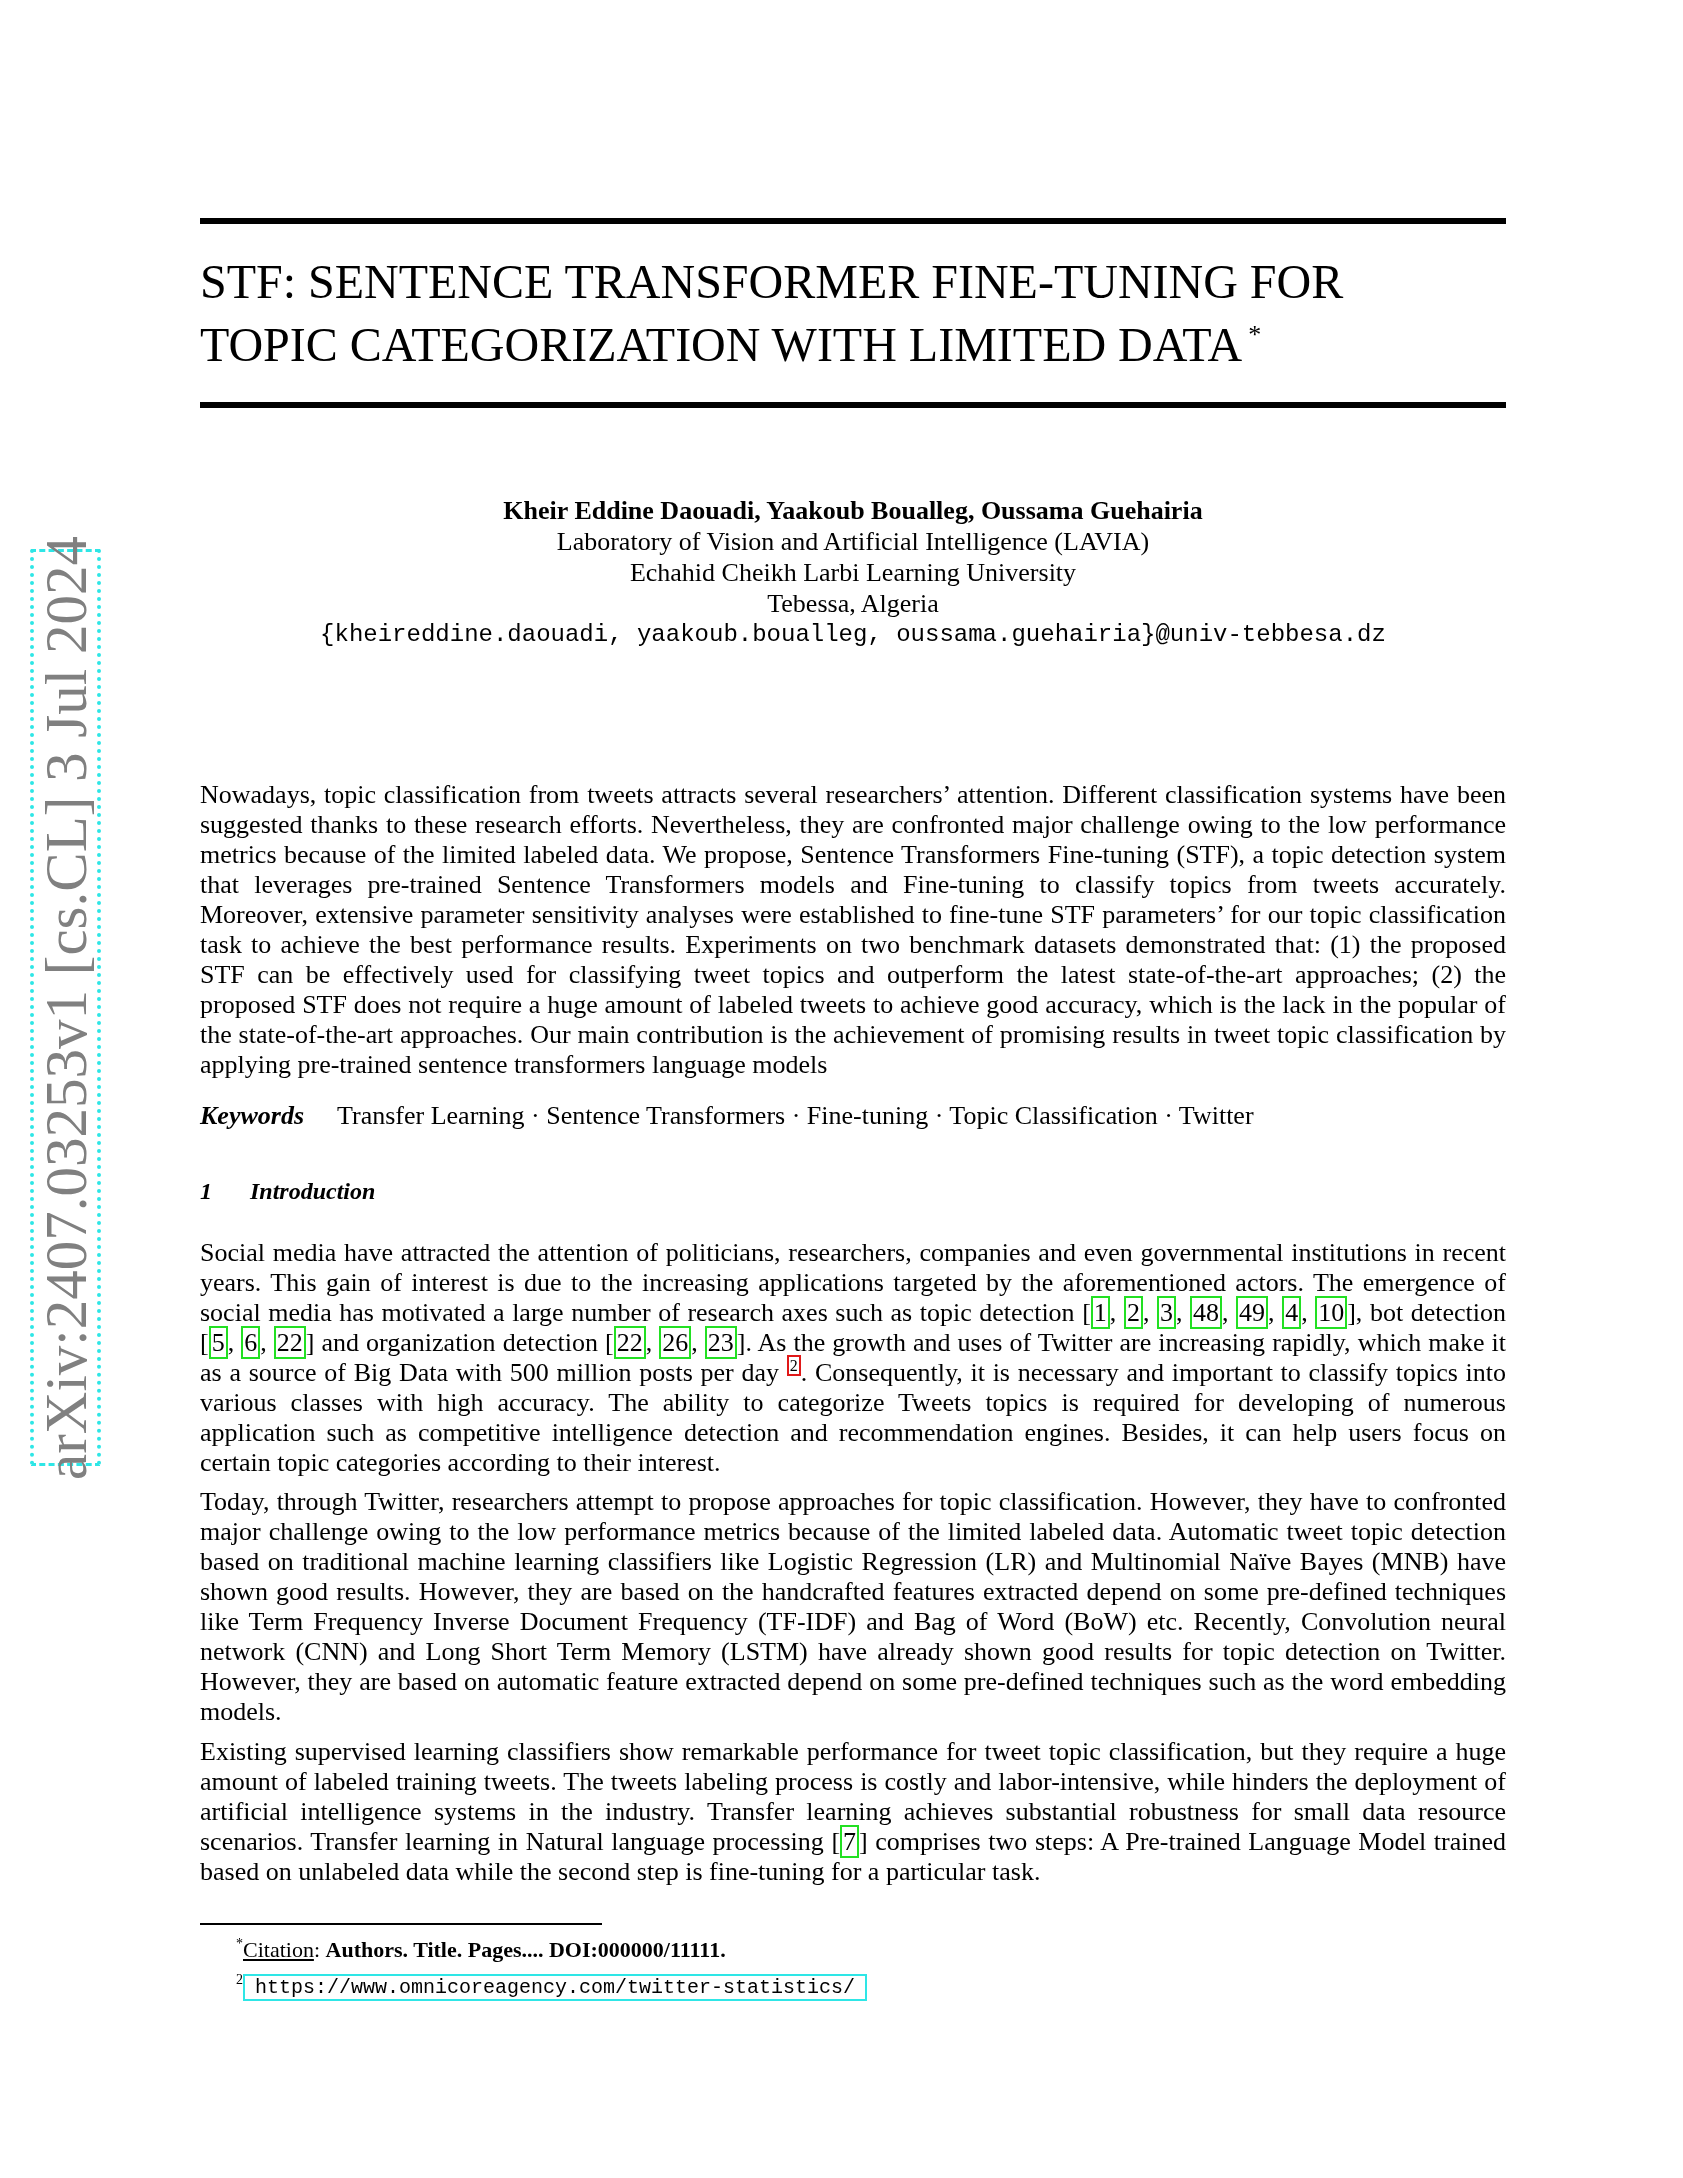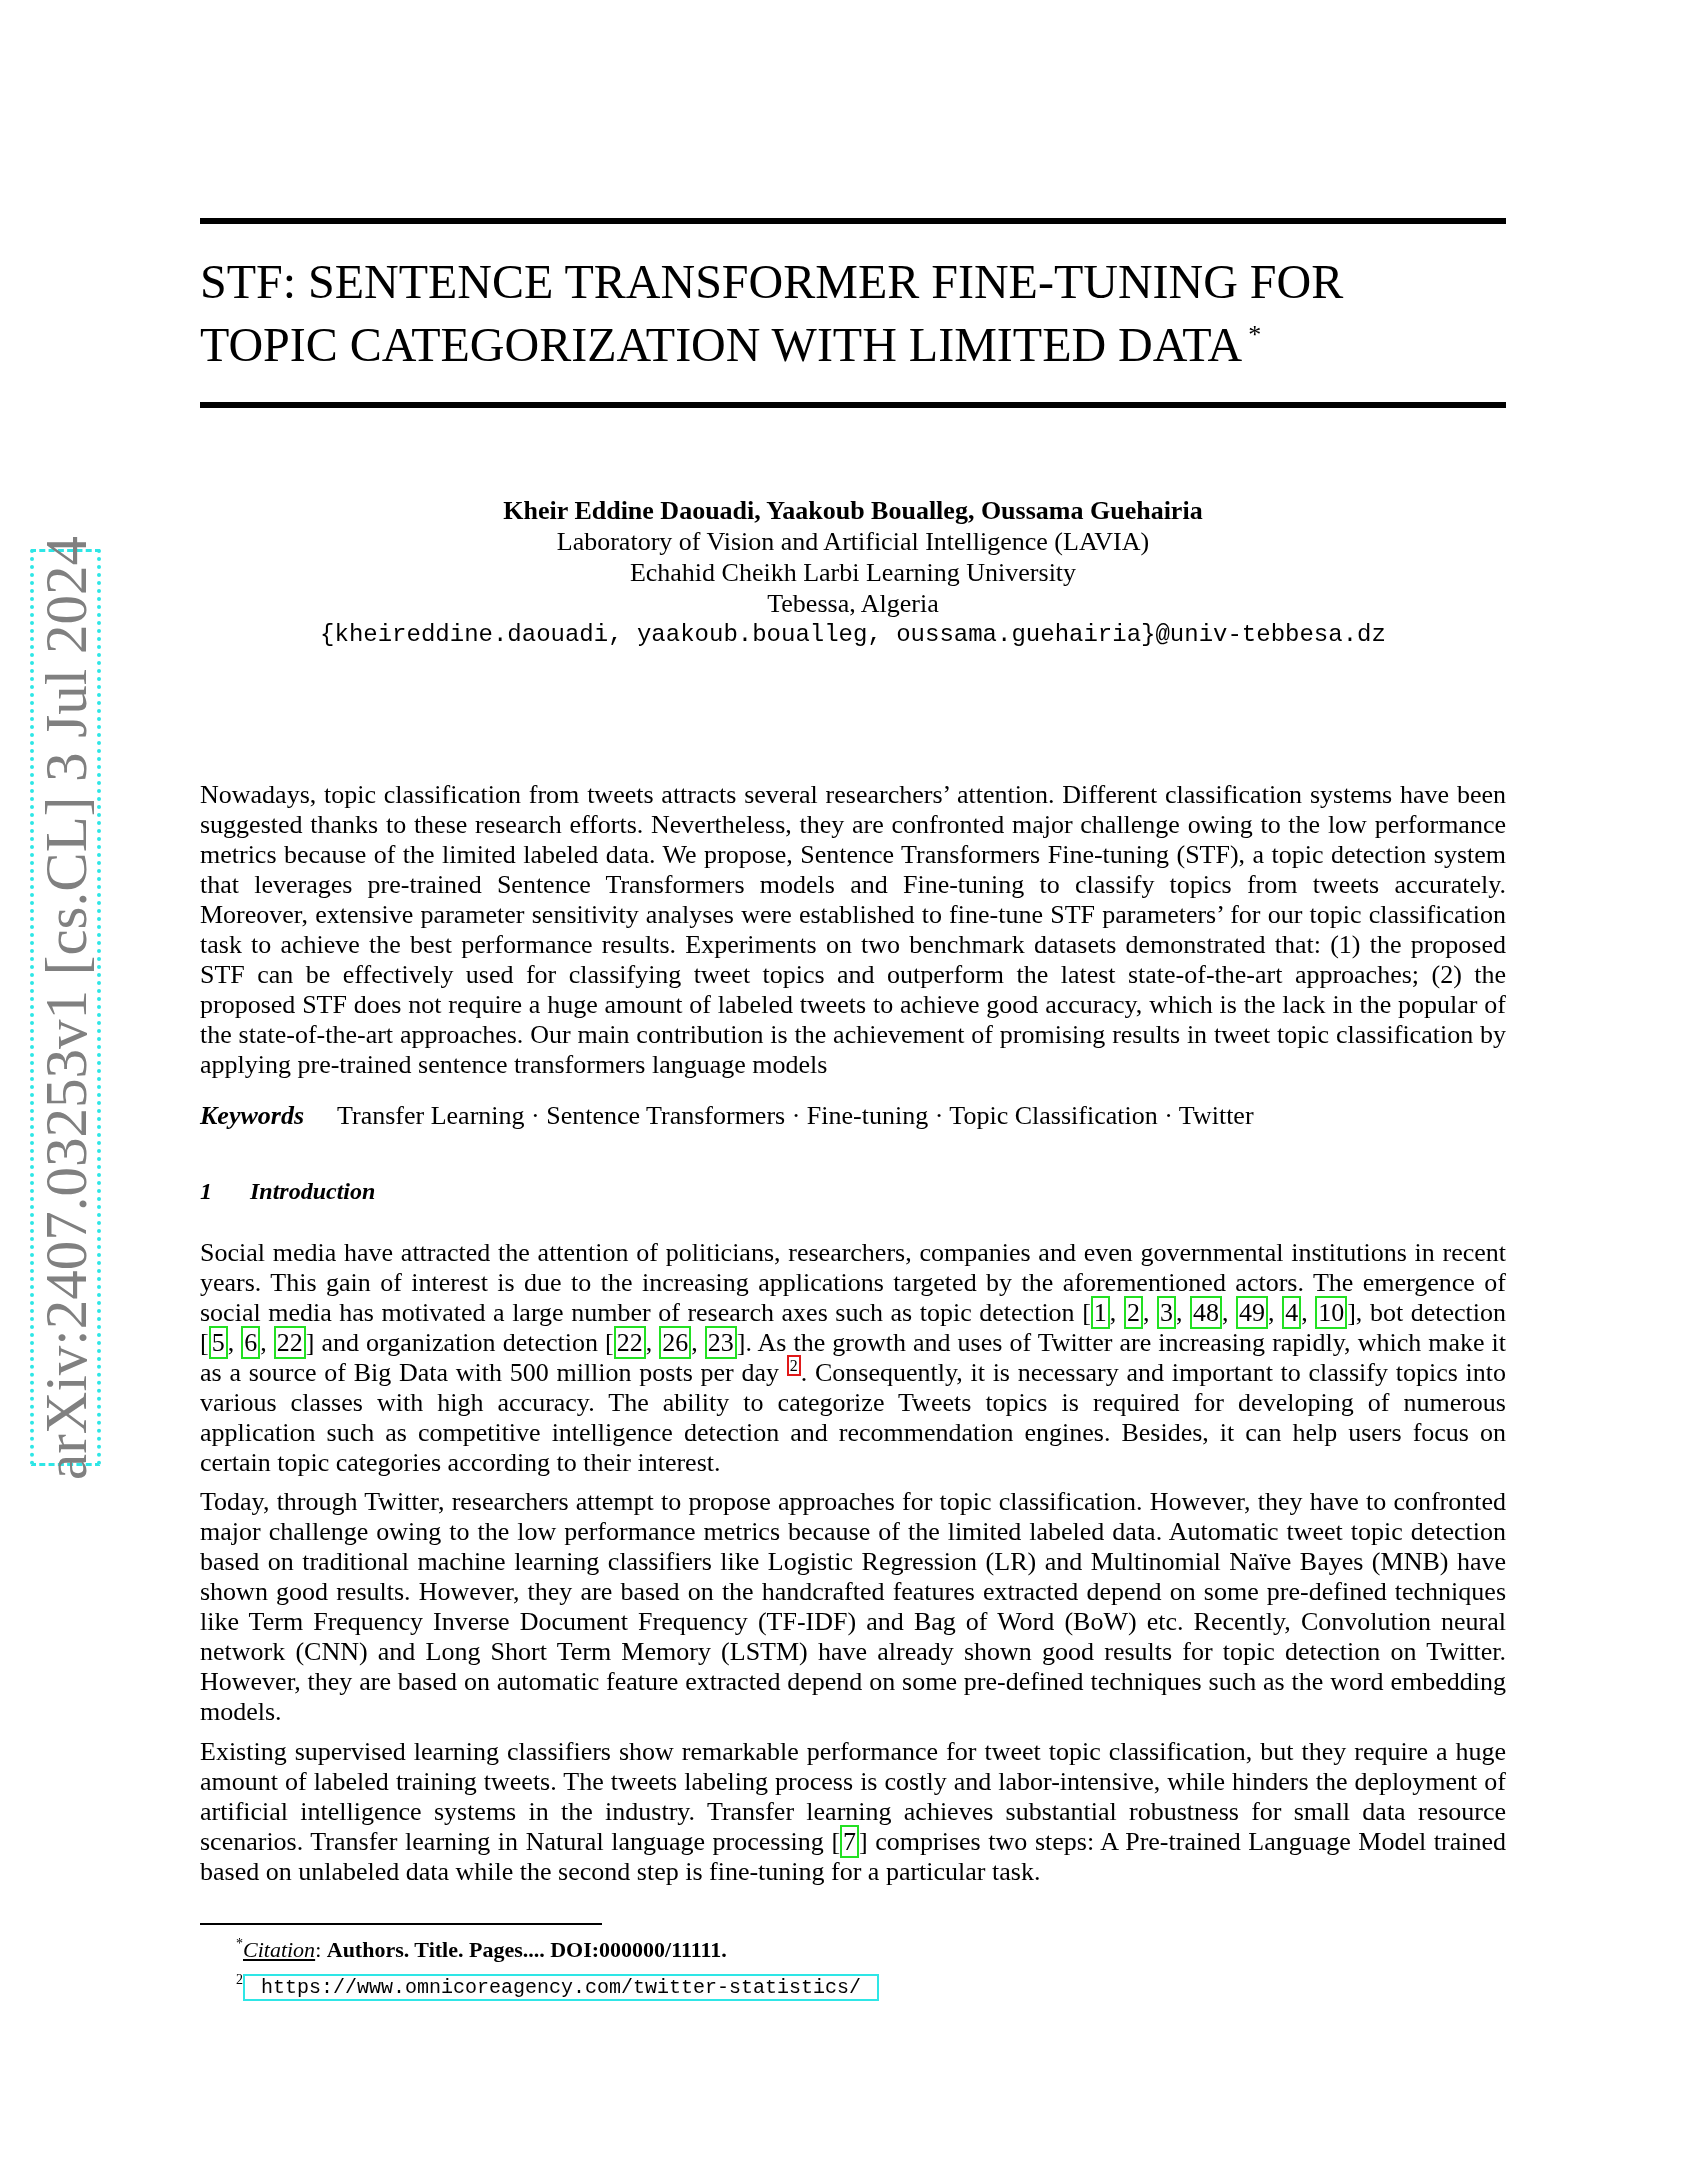--- a/index.html
+++ b/index.html
@@ -35,24 +35,24 @@
   #section-heading { left: 200px; top: 1173px; font-size: 24px; font-weight: bold; line-height: 36px; font-style: italic; }
   #section-heading .num { display: inline-block; width: 50px; }
 
   .cite { border: 2px solid #22e022; padding: 0 1px; }
   .fnref { border: 2px solid #e01818; font-size: 16px; vertical-align: 10px; padding: 0 1px; line-height: 16px; }
 
   
   #fn-rule { left: 200px; top: 1923px; width: 402px; height: 2px; background: #000; }
   #footnotes { left: 236px; top: 1929px; font-size: 22px; line-height: 30px; }
   #footnotes sup { font-size: 14px; vertical-align: 9px; }
-  #footnotes .cit-label { font-style: italic; text-decoration: underline; }
+  #footnotes .cit-label { text-decoration: underline; }
   #footnotes .cit-body { font-weight: bold; }
   #footnotes .url { font-family: "Liberation Mono", "DejaVu Sans Mono", monospace; font-size: 20px;
-                    border: 2px solid #2ee6e6; padding: 0 16px; }
+                    border: 2px solid #2ee6e6; padding: 0 10px; }
 </style>
 </head>
 <body>
 
 <div id="arxiv-box" class="abs">
   <span id="arxiv-text">arXiv:2407.03253v1  [cs.CL]  3 Jul 2024</span>
 </div>
 
 <div class="abs rule" style="top:218px"></div>
 <div id="title" class="abs">

